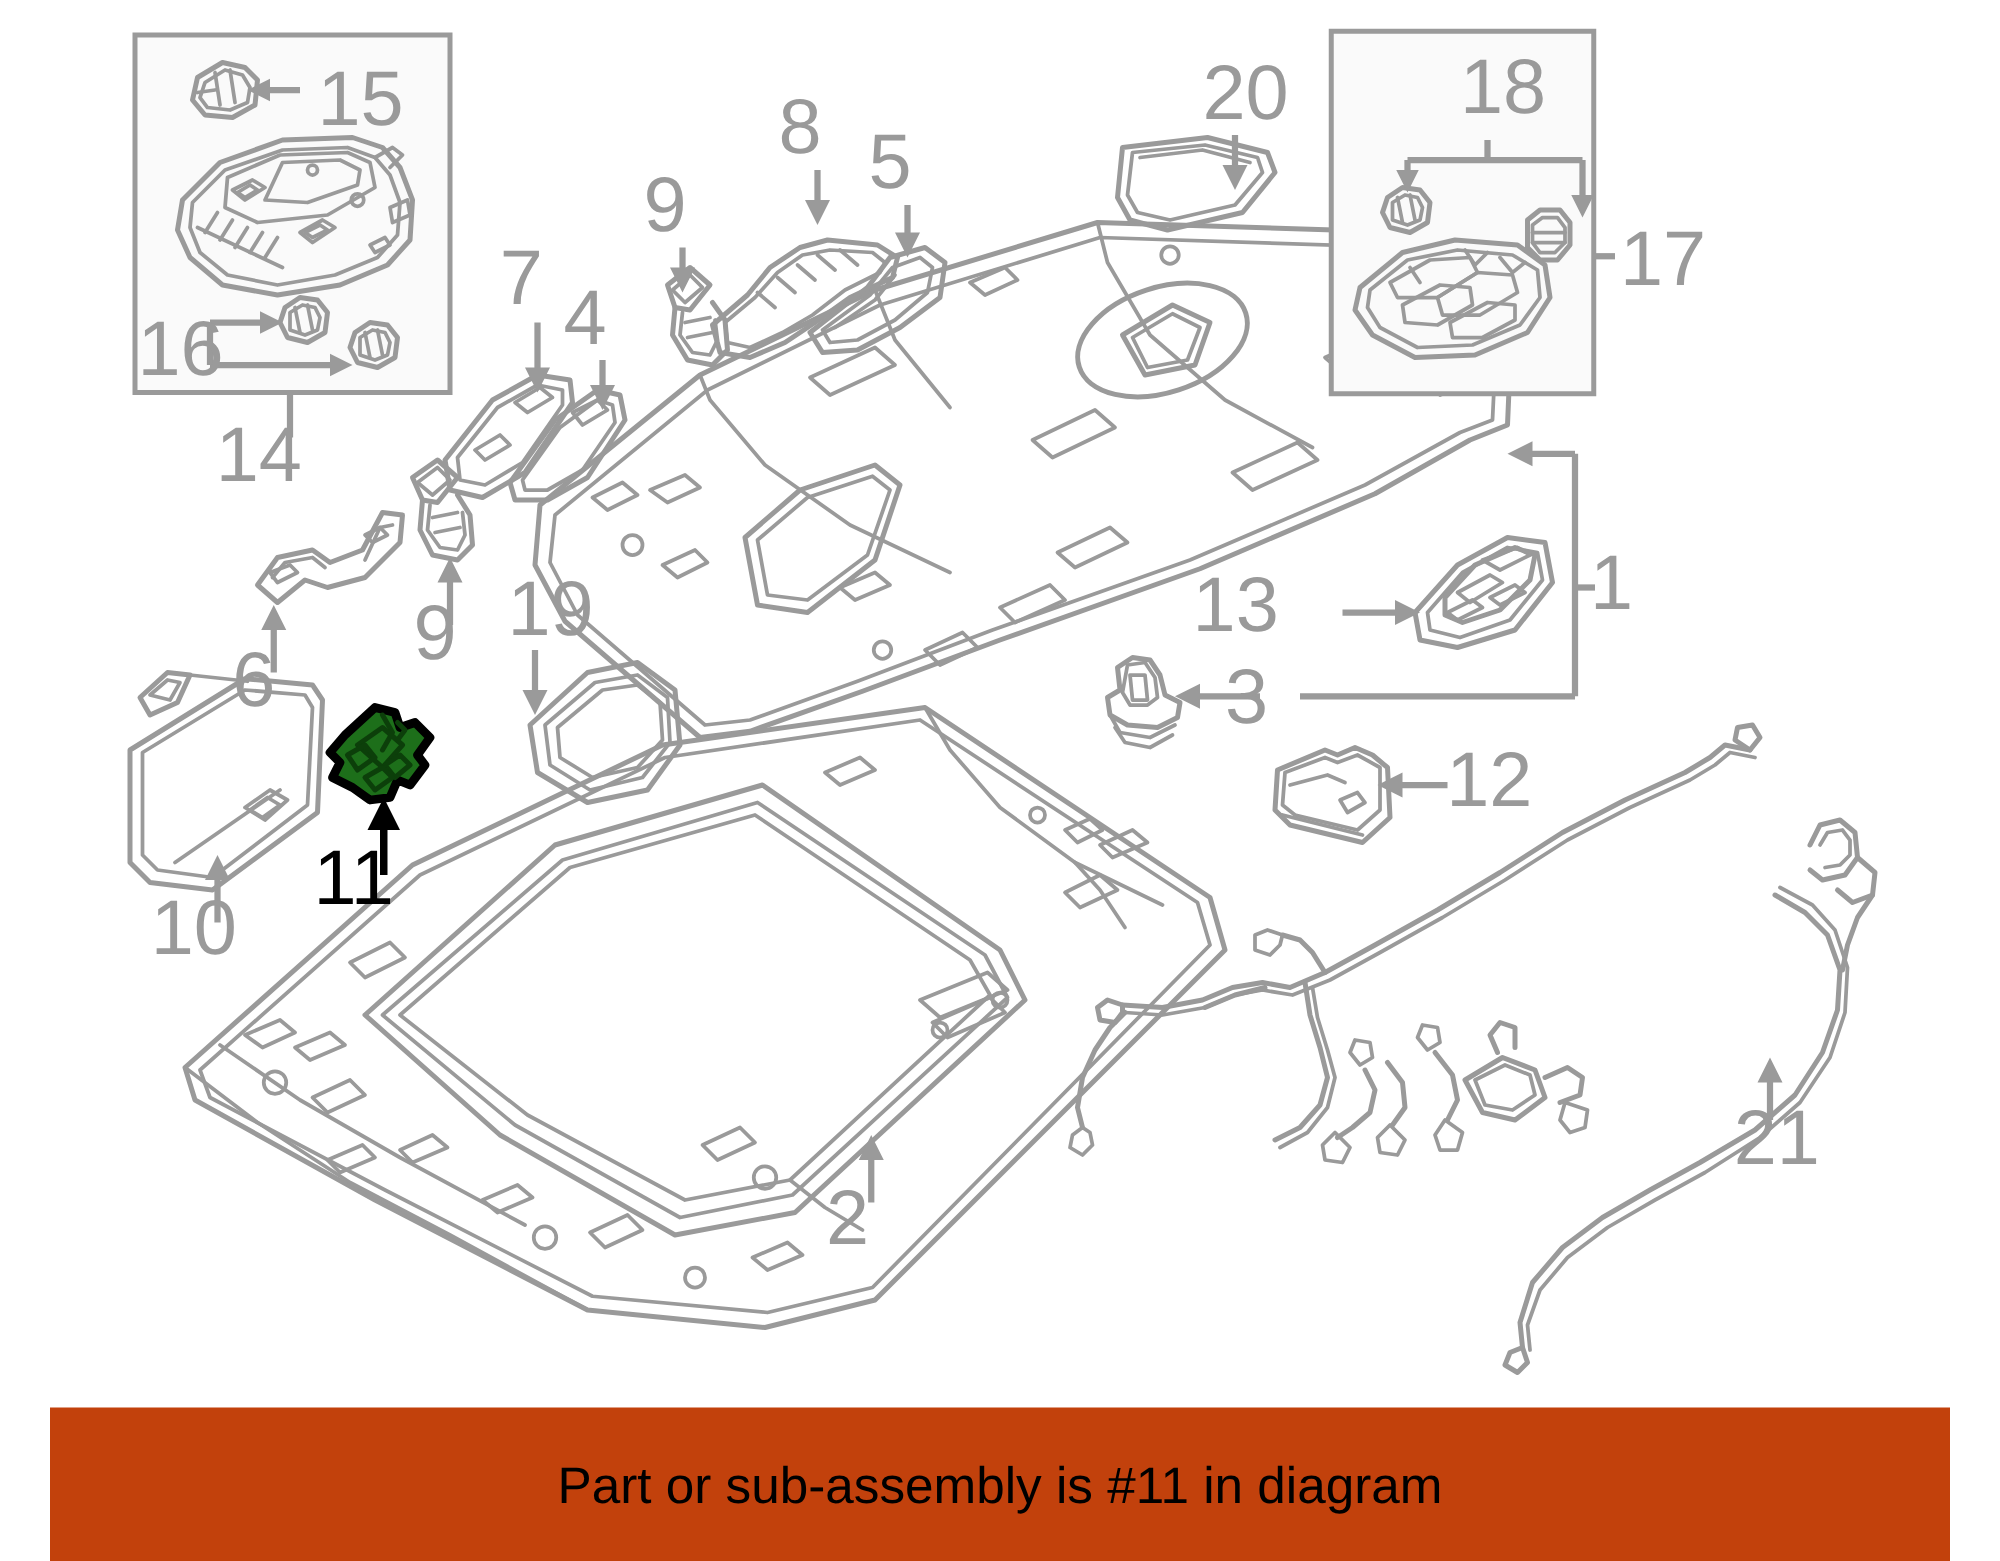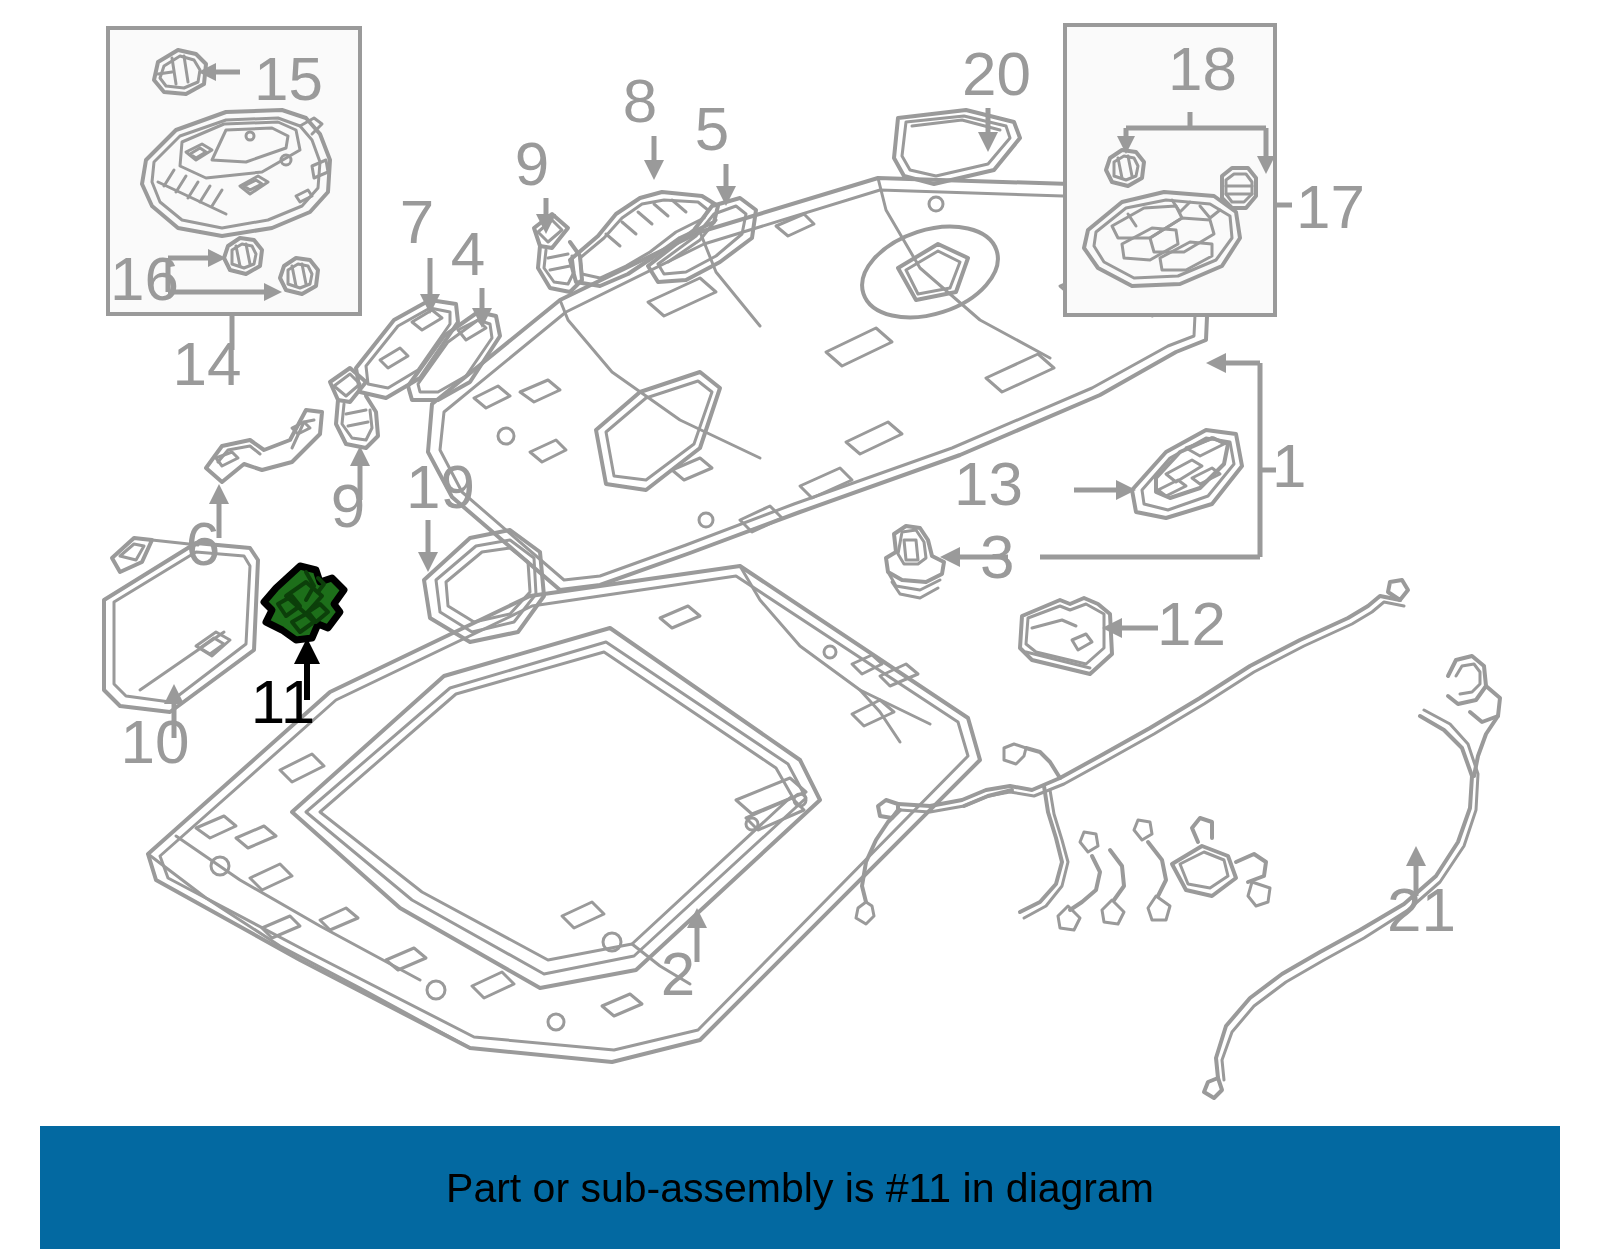--- a/index.html
+++ b/index.html
@@ -24,21 +24,21 @@
     top: 0;
     width: 1600px;
     height: 1249px;
   }
   .notice-banner {
     position: absolute;
     left: 40px;
     top: 1126px;
     width: 1520px;
     height: 123px;
-    background: #0369a1;
+    background: #c2410c;
     display: flex;
     flex-direction: column;
     align-items: center;
     justify-content: center;
     box-sizing: border-box;
   }
   .notice-line {
     color: #000000;
     font-family: "Liberation Sans", sans-serif;
     font-size: 41px;

